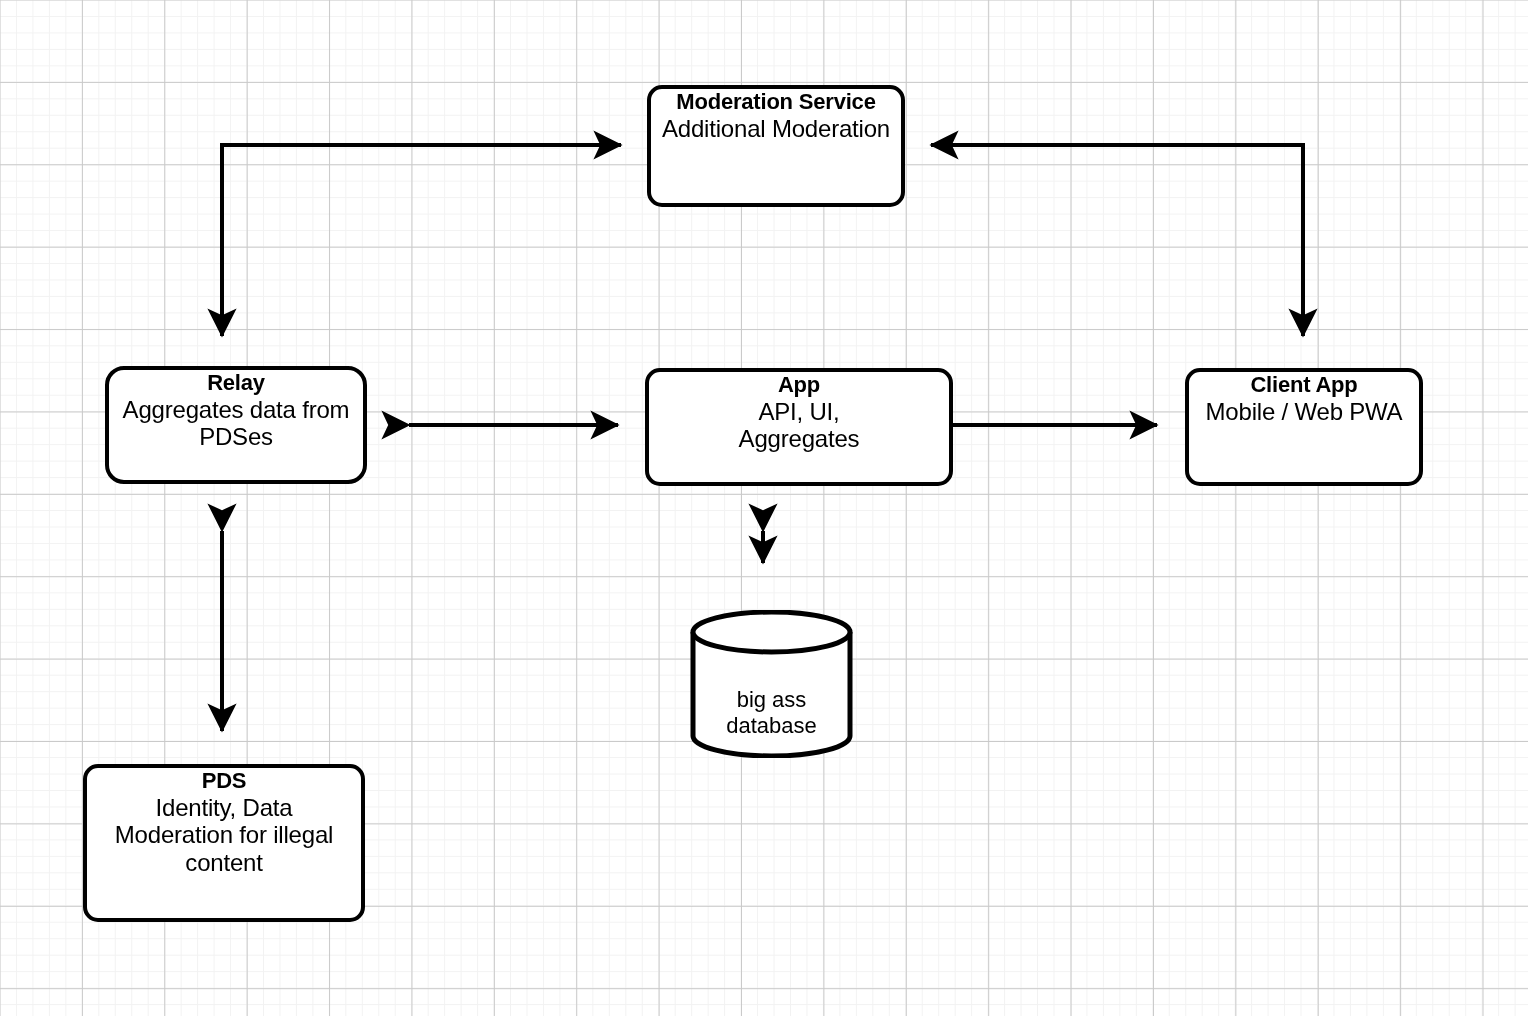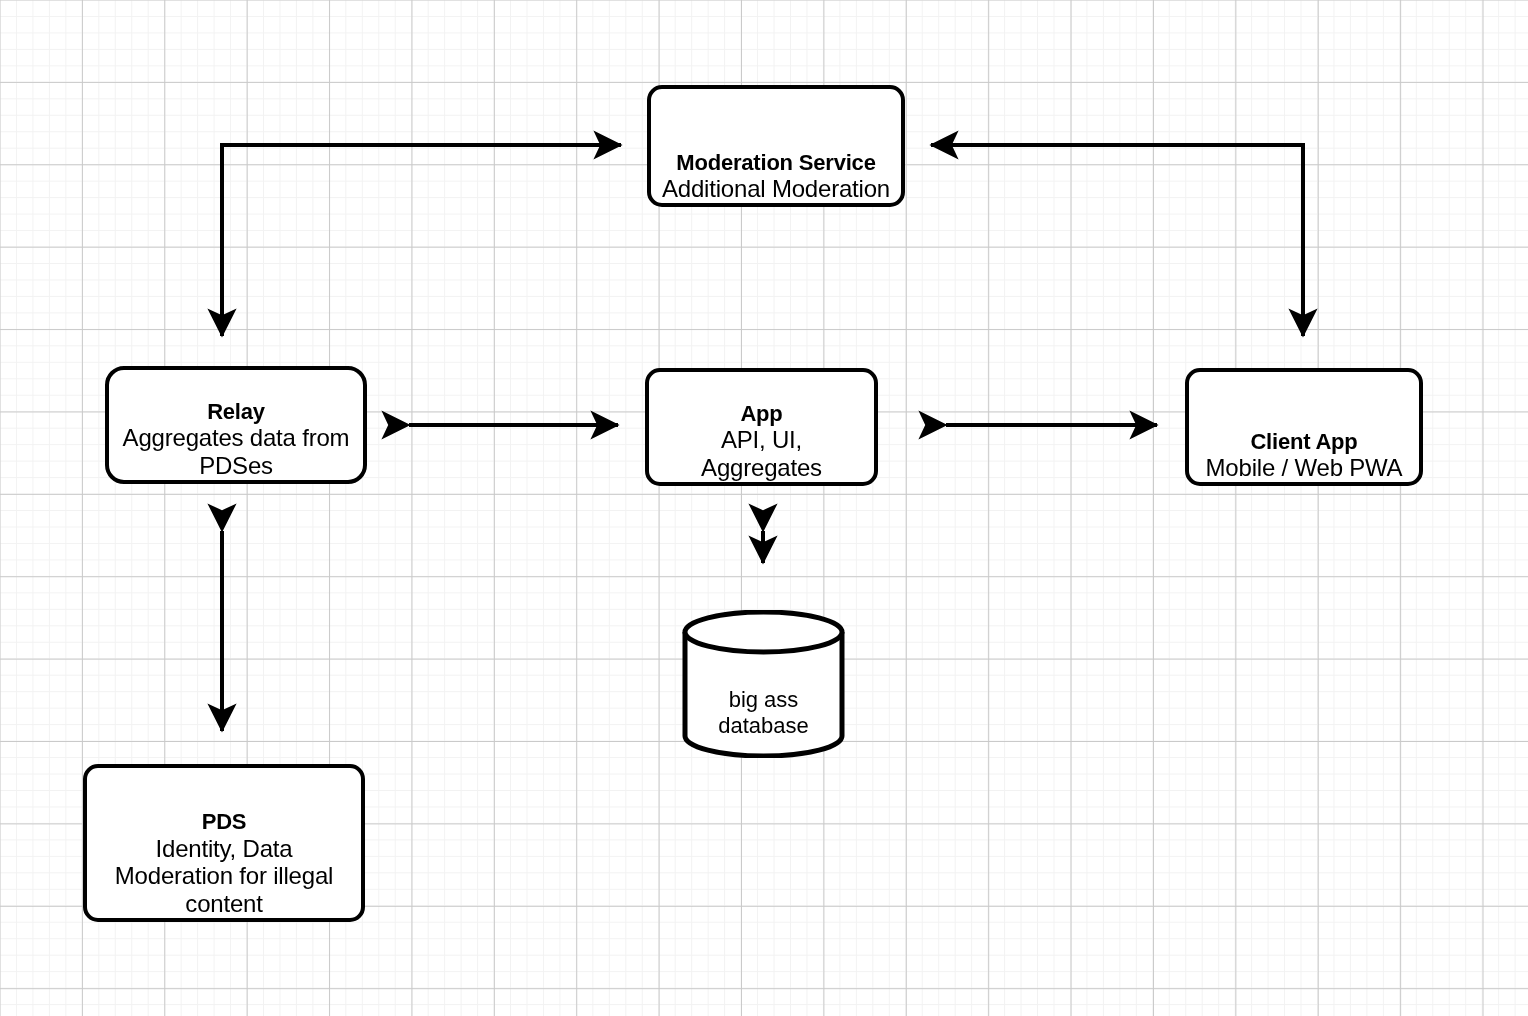--- a/index.html
+++ b/index.html
@@ -36,39 +36,40 @@
   }
   .node {
     position: absolute;
     box-sizing: border-box;
     border: 4px solid #000000;
     border-radius: 15px;
     background: #ffffff;
     display: flex;
     flex-direction: column;
     align-items: center;
-    justify-content: flex-end;
+    justify-content: flex-start;
     text-align: center;
     color: #000000;
     line-height: 1.16;
   }
   .node .title {
     font-weight: bold;
     font-size: 22px;
     letter-spacing: -0.2px;
   }
   .node .sub {
     font-weight: normal;
     font-size: 24px;
     letter-spacing: -0.2px;
     white-space: pre-line;
   }
   
   .cyl {
     position: absolute;
+    margin-left: 8px;
   }
   .cyl .cyl-label {
     position: absolute;
     left: 0;
     width: 100%;
     text-align: center;
     font-size: 22px;
     color: #000000;
     white-space: pre-line;
     line-height: 1.2;
@@ -127,21 +128,21 @@
     <div class="title">Moderation Service</div>
     <div class="sub">Additional Moderation</div>
   </div>
 
   <div class="node" style="left:105px; top:366px; width:262px; height:118px;border-radius:19px;">
     <div class="title">Relay</div>
     <div class="sub">Aggregates data from
 PDSes</div>
   </div>
 
-  <div class="node" style="left:645px; top:368px; width:233px; height:118px;">
+  <div class="node" style="left:645px; top:368px; width:308px; height:118px;">
     <div class="title">App</div>
     <div class="sub">API, UI,
 Aggregates</div>
   </div>
 
   <div class="node" style="left:83px; top:764px; width:282px; height:158px;">
     <div class="title">PDS</div>
     <div class="sub">Identity, Data
 Moderation for illegal
 content</div>

